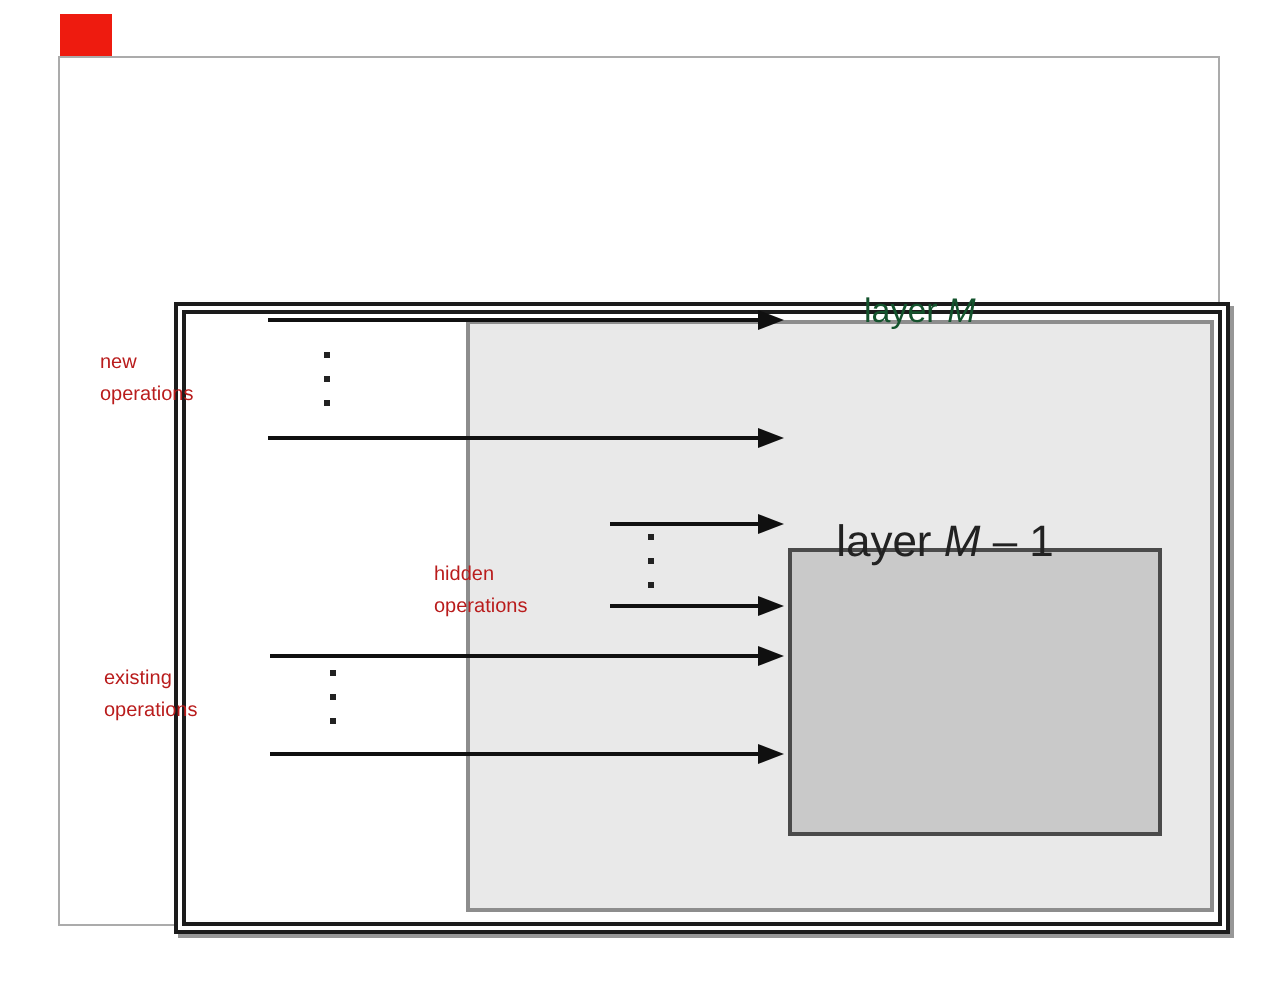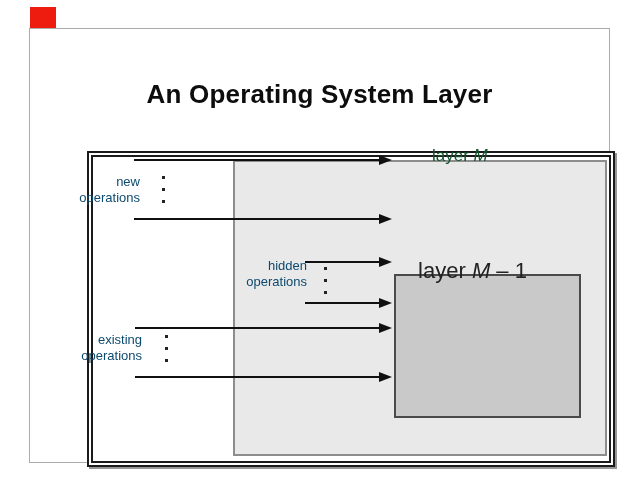--- a/index.html
+++ b/index.html
@@ -28,32 +28,32 @@
     box-shadow:2px 2px 0 #979797;
   }
   .layer-m-box{
     position:absolute;left:203px;top:131px;width:374px;height:296px;
     box-sizing:border-box;border:2px solid #8d8d8d;background:#e9e9e9;
   }
   .layer-m1-box{
     position:absolute;left:364px;top:245px;width:187px;height:144px;
     box-sizing:border-box;border:2px solid #4a4a4a;background:#c9c9c9;
   }
-  .lbl{color:#0c4a6e;font-size:13px;line-height:16px;text-align:right;}
+  .lbl{color:#b91c1c;font-size:10px;line-height:16px;text-align:left;}
   .diagram-label{position:absolute;}
   .layer-m-label{
     position:absolute;left:432px;top:146px;font-size:17px;color:#14532d;white-space:nowrap;
   }
   .layer-m1-label{
     position:absolute;left:379px;top:258px;width:187px;text-align:center;
     font-size:22px;color:#222222;white-space:nowrap;
   }
   .var{font-style:italic;}
   .ops-new{left:50px;top:174px;width:90px;}
-  .ops-hidden{left:217px;top:258px;width:90px;}
+  .ops-hidden{left:217px;top:280px;width:90px;}
   .ops-existing{left:52px;top:332px;width:90px;}
   .vdots{position:absolute;display:flex;flex-direction:column;}
   .vdots span{width:3px;height:3px;background:#222222;margin-bottom:9px;display:block;}
   .vdots-1{left:162px;top:176px;}
   .vdots-2{left:165px;top:335px;}
   .vdots-3{left:324px;top:267px;}
   .arrow{position:absolute;display:flex;align-items:center;height:10px;}
   .arrow .shaft{flex:1;height:2px;background:#101010;}
   .arrow .head{
     width:0;height:0;
@@ -78,21 +78,20 @@
   <div class="slide">
 
     <div class="frame"></div>
 
     <div class="layer-m-box" style="background: rgb(233, 233, 233);"></div>
 
     <div class="layer-m1-box" style="background: rgb(201, 201, 201);"></div>
 
   </div>
 
-  <h1 class="title">An Operating System Layer</h1>
 
   <div class="layer-m-label">
     <span>layer </span><span class="var">M</span>
   </div>
 
   <div class="layer-m1-label">
     <span>layer </span><span class="var">M</span><span> – 1</span>
   </div>
 
   <div class="lbl diagram-label ops-new">

